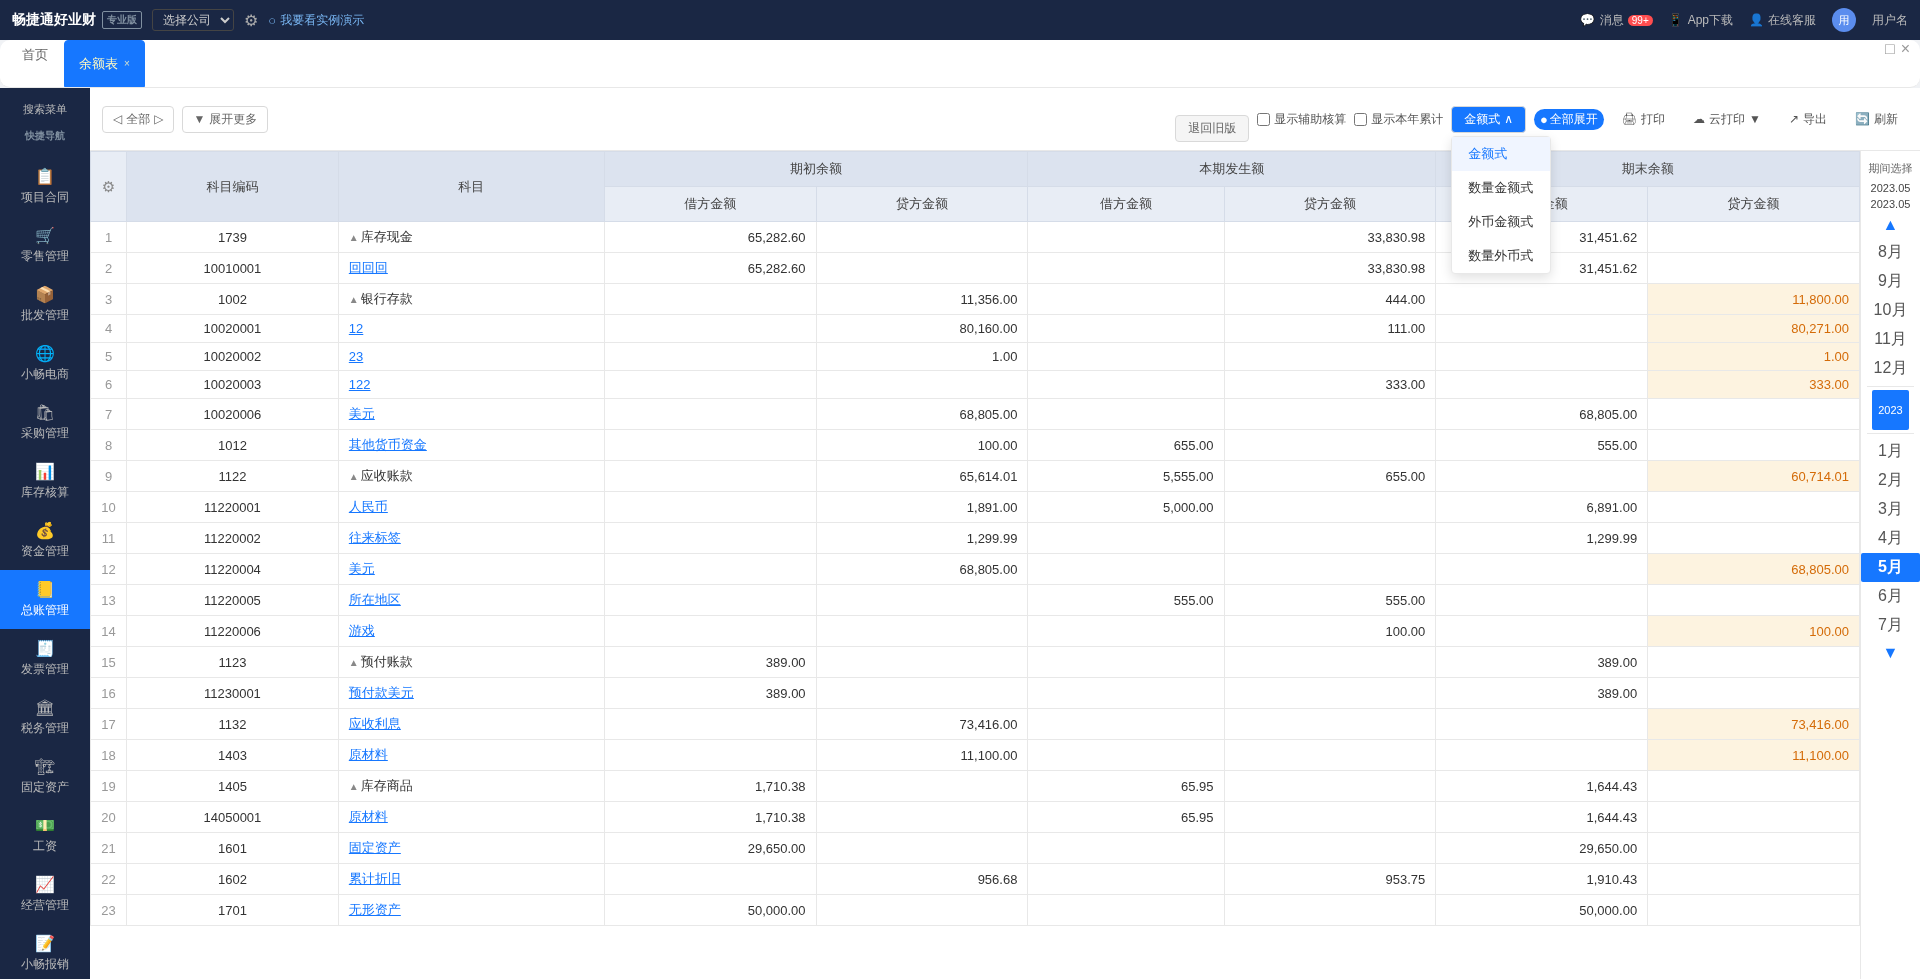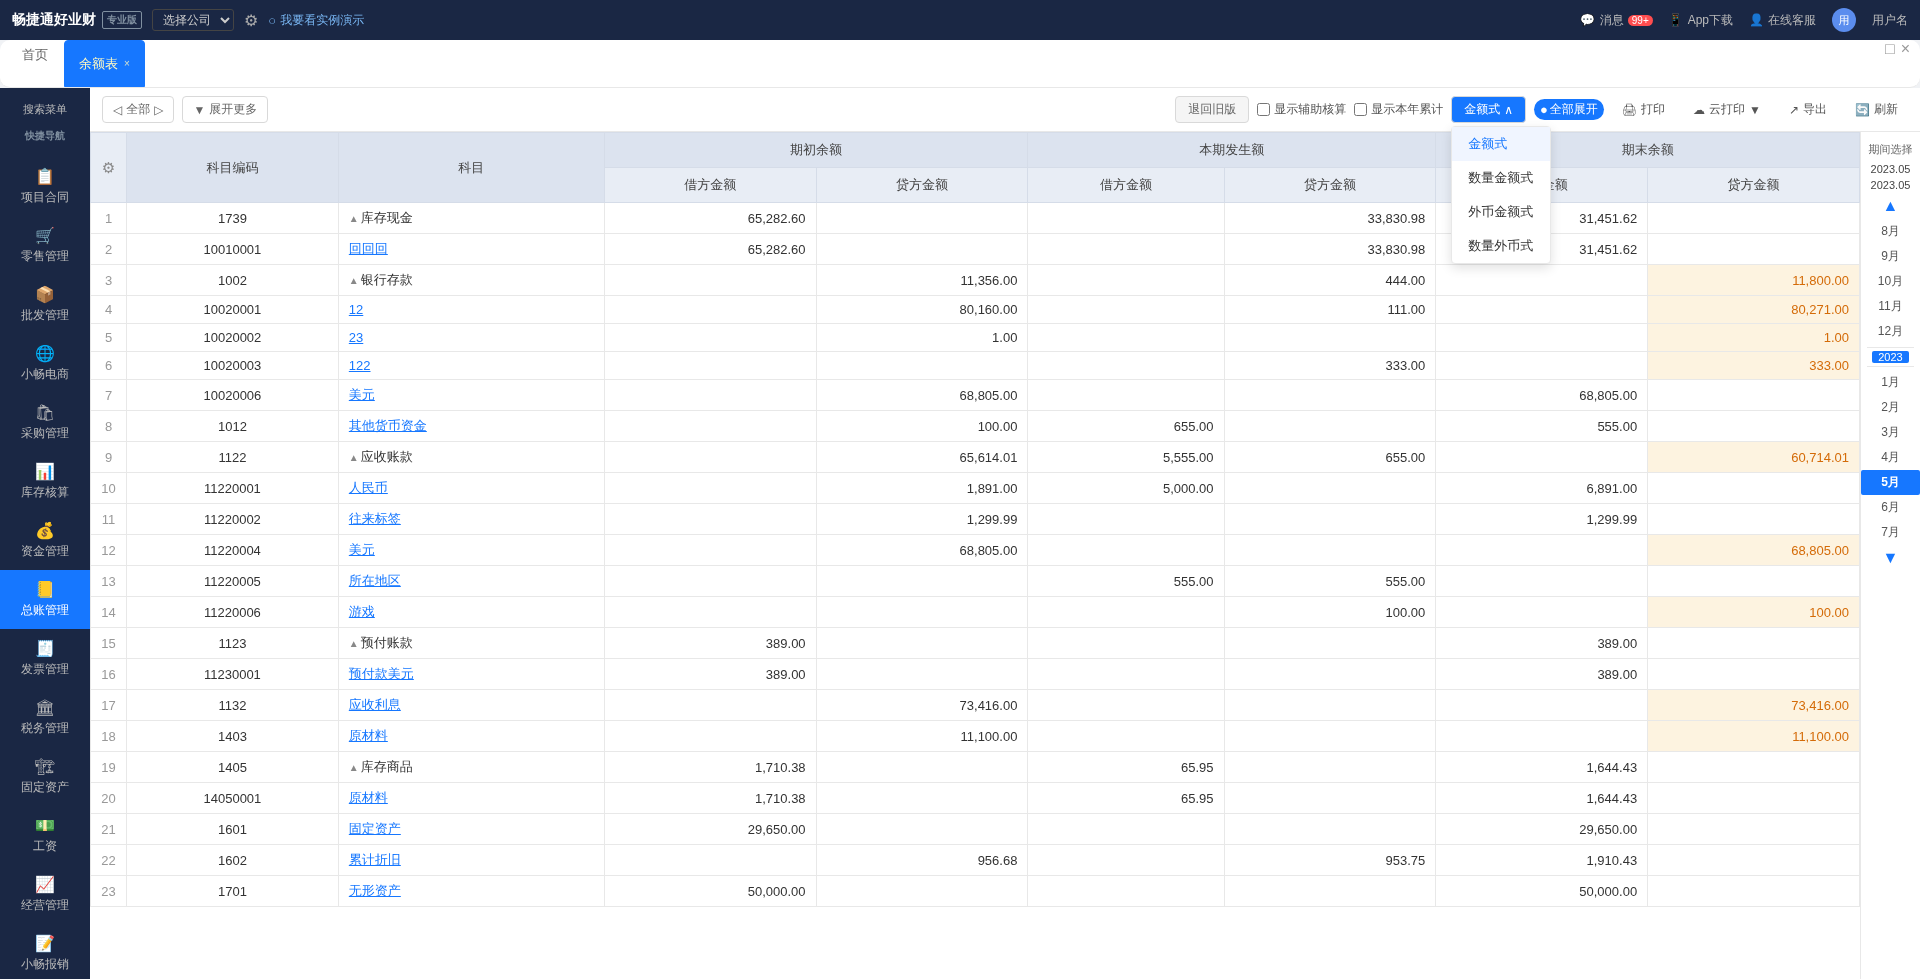--- a/index.html
+++ b/index.html
@@ -39,21 +39,21 @@
     .sidebar-divider { width: 60%; height: 1px; background: #2a3a5a; margin: 4px auto; }
 
     
     .content { flex: 1; display: flex; flex-direction: column; overflow: hidden; }
 
     
     .toolbar { display: flex; align-items: center; padding: 8px 12px; background: #fff; border-bottom: 1px solid #e8e8e8; gap: 8px; flex-wrap: wrap; }
     .btn-filter { display: flex; align-items: center; gap: 4px; padding: 4px 10px; border: 1px solid #d9d9d9; border-radius: 4px; background: #fff; cursor: pointer; font-size: 12px; color: #666; }
     .btn-expand { display: flex; align-items: center; gap: 4px; padding: 4px 10px; border: 1px solid #d9d9d9; border-radius: 4px; background: #fff; cursor: pointer; font-size: 12px; color: #666; }
     .toolbar-spacer { flex: 1; }
-    .btn-back { background: #f5f5f5; border: 1px solid #d9d9d9; border-radius: 4px; padding: 4px 12px; cursor: pointer; font-size: 12px; color: #666; }
+    .btn-back { background: #f5f5f5; border: 1px solid #d9d9d9; border-radius: 4px; padding: 4px 12px; cursor: pointer; font-size: 12px; color: #666; margin-top: 19px; }
     .checkbox-group { display: flex; gap: 4px; font-size: 12px; color: #555; cursor: pointer; }
     .checkbox-group input { cursor: pointer; }
     .btn-mode { display: flex; align-items: center; gap: 4px; padding: 4px 12px; border: 1px solid #d9d9d9; border-radius: 4px; background: #1677ff; color: #fff; cursor: pointer; font-size: 12px; font-weight: 500; }
     .btn-toggle-group { display: flex; align-items: center; gap: 2px; background: #1677ff; border-radius: 20px; padding: 2px 6px; cursor: pointer; font-size: 12px; color: #fff; }
     .btn-action { display: flex; align-items: center; gap: 4px; padding: 4px 10px; cursor: pointer; font-size: 12px; color: #555; }
     .btn-refresh { display: flex; align-items: center; gap: 4px; padding: 4px 10px; cursor: pointer; font-size: 12px; color: #555; }
 
     
     .dropdown-container { position: relative; }
     .dropdown-menu { position: absolute; top: 30px; left: 0; background: #fff; border: 1px solid #e8e8e8; border-radius: 4px; box-shadow: 0 4px 12px rgba(0,0,0,0.12); z-index: 100; min-width: 100px; }
@@ -73,21 +73,21 @@
     .row-num { color: #999; text-align: center; }
     .account-link { color: #1677ff; cursor: pointer; text-decoration: underline; }
     .settings-icon { color: #888; cursor: pointer; font-size: 15px; }
     .th-group { background: #dce3ef; }
     .expand-icon { color: #888; font-size: 10px; margin-right: 2px; }
 
     
     .right-panel { width: 60px; background: #fff; border-left: 1px solid #e8e8e8; display: flex; flex-direction: column; align-items: center; padding: 6px 0; overflow-y: auto; }
     .rp-label { font-size: 11px; color: #666; text-align: center; padding: 4px 2px; }
     .rp-year { font-size: 11px; color: #444; font-weight: 500; text-align: center; padding: 2px; }
-    .rp-month { font-size: 12px; color: #555; text-align: center; padding: 4px 2px; cursor: pointer; width: 100%; }
+    .rp-month { font-size: 16px; color: #555; text-align: center; padding: 4px 2px; cursor: pointer; width: 100%; }
     .rp-month.active { background: #1677ff; color: #fff; font-weight: bold; border-radius: 2px; }
     .rp-nav { color: #1677ff; font-size: 16px; text-align: center; cursor: pointer; padding: 4px; }
     .rp-divider { width: 80%; height: 1px; background: #e8e8e8; margin: 3px auto; }
   </style>
 </head>
 <body>
 
 <div class="top-bar">
   <div class="top-bar-logo">
     <span>畅捷通好业财</span>
@@ -544,21 +544,21 @@
         <div class="rp-label">期间选择</div>
         <div class="rp-year">2023.05</div>
         <div class="rp-year">2023.05</div>
         <div class="rp-nav">▲</div>
         <div class="rp-month">8月</div>
         <div class="rp-month">9月</div>
         <div class="rp-month">10月</div>
         <div class="rp-month">11月</div>
         <div class="rp-month">12月</div>
         <div class="rp-divider"></div>
-        <div class="rp-year" style="background:#1677ff;color:#fff;border-radius:2px;padding:0 6px;">2023</div>
+        <div class="rp-year" style="background:#1677ff;color:#fff;border-radius:2px;padding:14px 6px;">2023</div>
         <div class="rp-divider"></div>
         <div class="rp-month">1月</div>
         <div class="rp-month">2月</div>
         <div class="rp-month">3月</div>
         <div class="rp-month">4月</div>
         <div class="rp-month active">5月</div>
         <div class="rp-month">6月</div>
         <div class="rp-month">7月</div>
         <div class="rp-nav">▼</div>
       </div>

